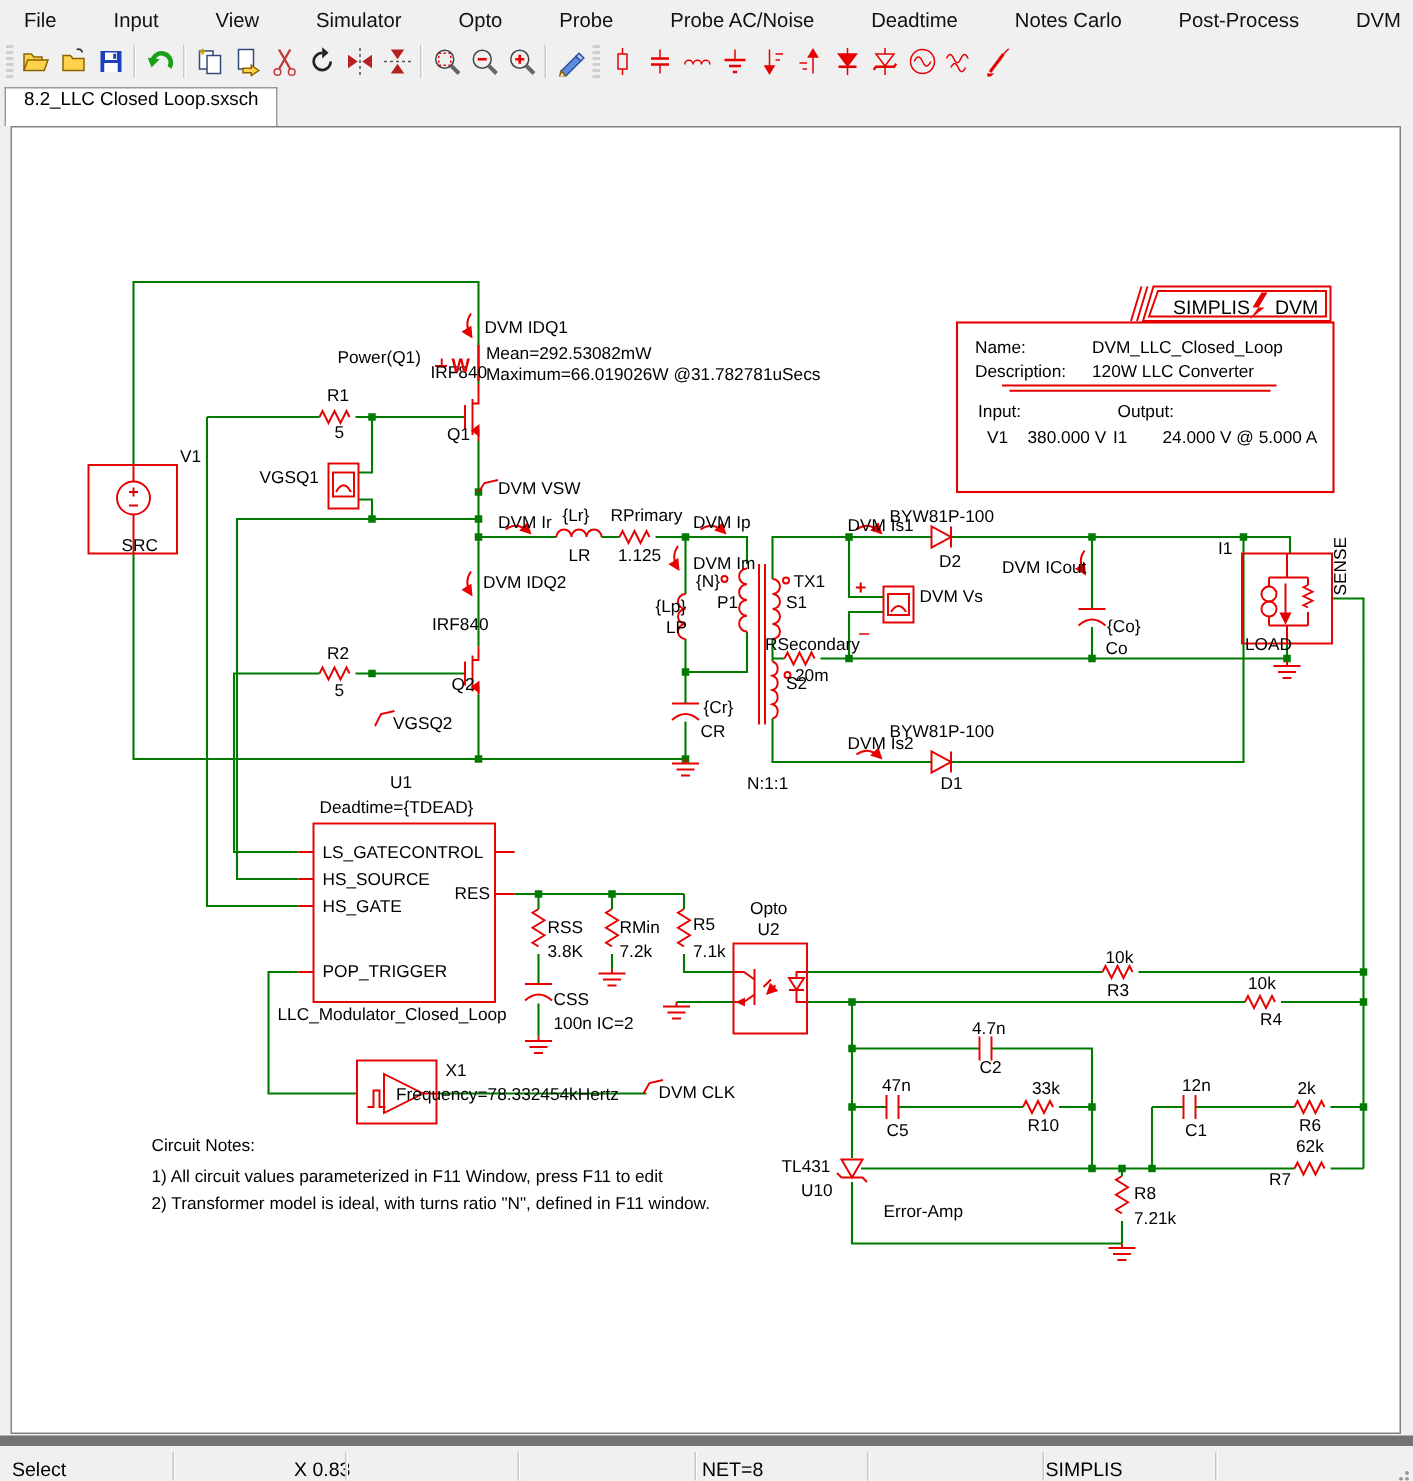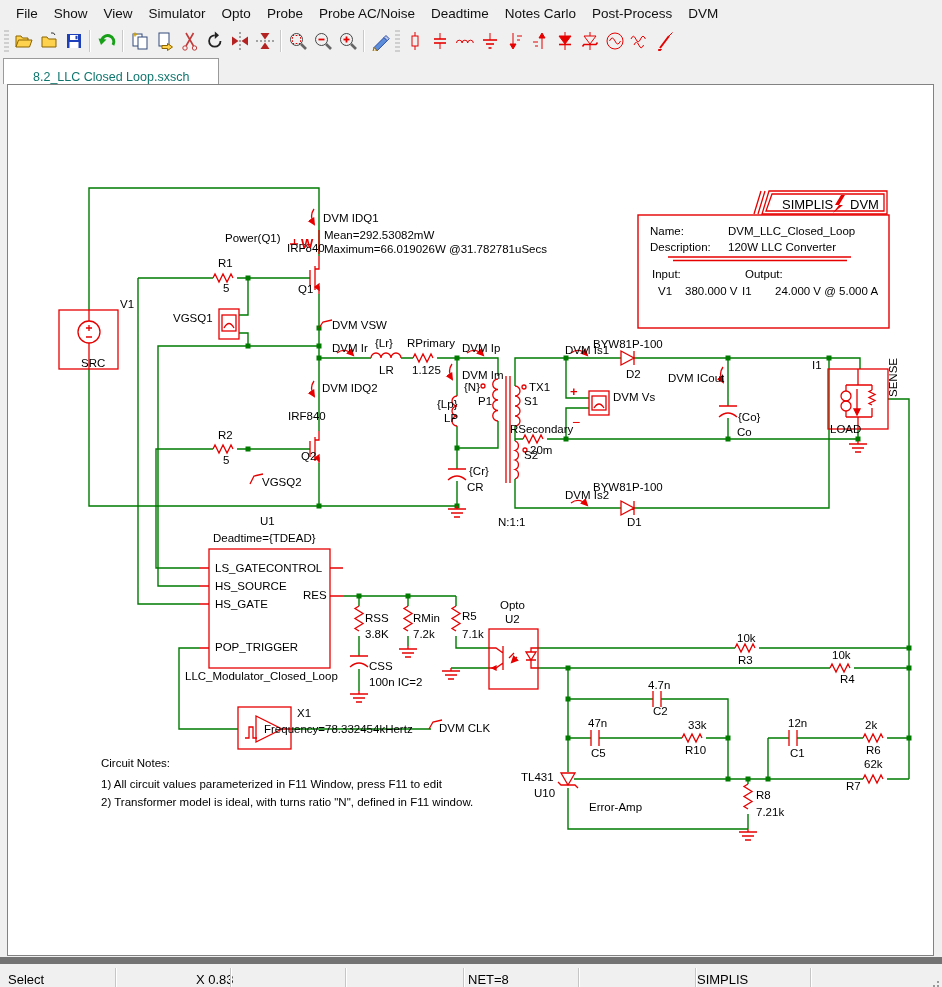--- a/index.html
+++ b/index.html
@@ -1,45 +1,45 @@
 <!DOCTYPE html>
 <html><head>
 <meta charset="utf-8">
 <style>
   html,body{margin:0;padding:0;}
   body{width:942px;height:987px;background:#f0f0f0;font-family:"Liberation Sans",sans-serif;position:relative;overflow:hidden;}
-  .menubar{position:absolute;top:0;left:0;right:0;height:26px;display:flex;align-items:center;padding-left:8px;background:#f0f0f0;}
+  .menubar{position:absolute;top:0;left:0;right:0;height:26px;display:flex;align-items:center;padding-left:8px;background:#f0f0f0;justify-content:space-between;}
   .menu-item{font-size:13.5px;color:#111;padding:3px 8px;cursor:default;}
   .toolbar{position:absolute;top:26px;left:0;right:0;height:30px;display:flex;align-items:center;background:#f0f0f0;padding-left:2px;}
   .tgrip{width:5px;height:22px;margin:0 2px;background:repeating-linear-gradient(0deg,#cfcfcf 0 2px,#f0f0f0 2px 4px);}
   .tsep{width:1px;height:22px;background:#c9c9c9;border-right:1px solid #fff;margin:0 3px;}
   .ti{width:25px;height:24px;display:flex;align-items:center;justify-content:center;}
   .ti svg{display:block;}
   .tabrow{position:absolute;top:56px;left:0;right:0;height:28px;background:#f0f0f0;}
-  .tab{position:absolute;left:3px;top:2px;height:25px;background:#fff;border:1px solid #9a9a9a;border-bottom:none;display:flex;align-items:flex-end;padding:0 29px;font-size:12.5px;color:#0f766e;}
+  .tab{position:absolute;left:3px;top:2px;height:25px;background:#fff;border:1px solid #9a9a9a;border-bottom:none;display:flex;align-items:flex-start;padding:0 12px;font-size:12.5px;color:#000000;}
   .links{position:absolute;right:8px;top:5px;font-size:12.5px;margin-top:36px;}
   .links a{color:#0026cc;text-decoration:underline;margin-left:14px;cursor:pointer;}
   .canvas{position:absolute;left:7px;top:84px;width:927px;height:872px;background:#fff;border:1px solid #828282;box-sizing:border-box;}
   .statusbar{position:absolute;left:0;top:957px;width:942px;height:30px;background:#f0f0f0;border-top:7px solid #737373;font-size:13px;color:#000;}
   .scell{position:absolute;top:8px;}
   .ssep{position:absolute;top:4px;width:1px;height:20px;background:#c6c6c6;border-right:1px solid #fff;}
   .grip{position:absolute;right:2px;bottom:2px;width:12px;height:12px;
     background:radial-gradient(circle at 10px 2px,#999 1px,transparent 1.5px),
                radial-gradient(circle at 6px 6px,#999 1px,transparent 1.5px),
                radial-gradient(circle at 10px 6px,#999 1px,transparent 1.5px),
                radial-gradient(circle at 2px 10px,#999 1px,transparent 1.5px),
                radial-gradient(circle at 6px 10px,#999 1px,transparent 1.5px),
                radial-gradient(circle at 10px 10px,#999 1px,transparent 1.5px);}
 </style>
 </head>
 <body>
 
 <div class="menubar">
     <span class="menu-item">File</span>
-    <span class="menu-item">Show</span>
+    <span class="menu-item">Input</span>
     <span class="menu-item">View</span>
     <span class="menu-item">Simulator</span>
     <span class="menu-item">Opto</span>
     <span class="menu-item">Probe</span>
     <span class="menu-item">Probe AC/Noise</span>
     <span class="menu-item">Deadtime</span>
     <span class="menu-item">Notes Carlo</span>
     <span class="menu-item">Post-Process</span>
     <span class="menu-item">DVM</span>
   </div>

